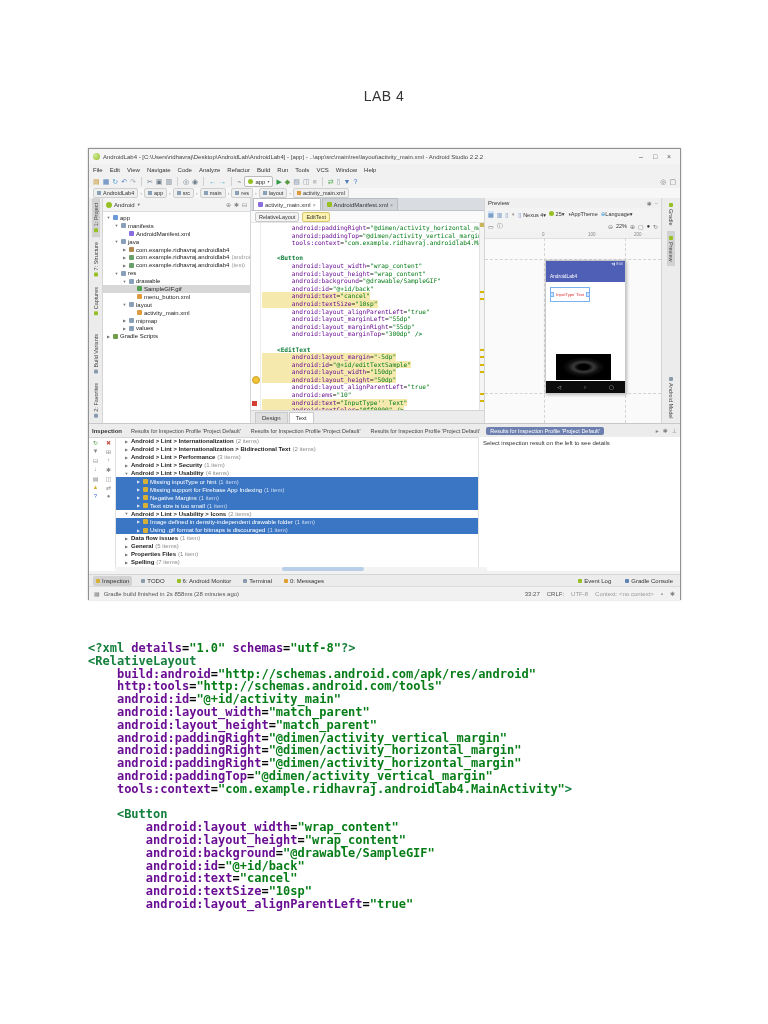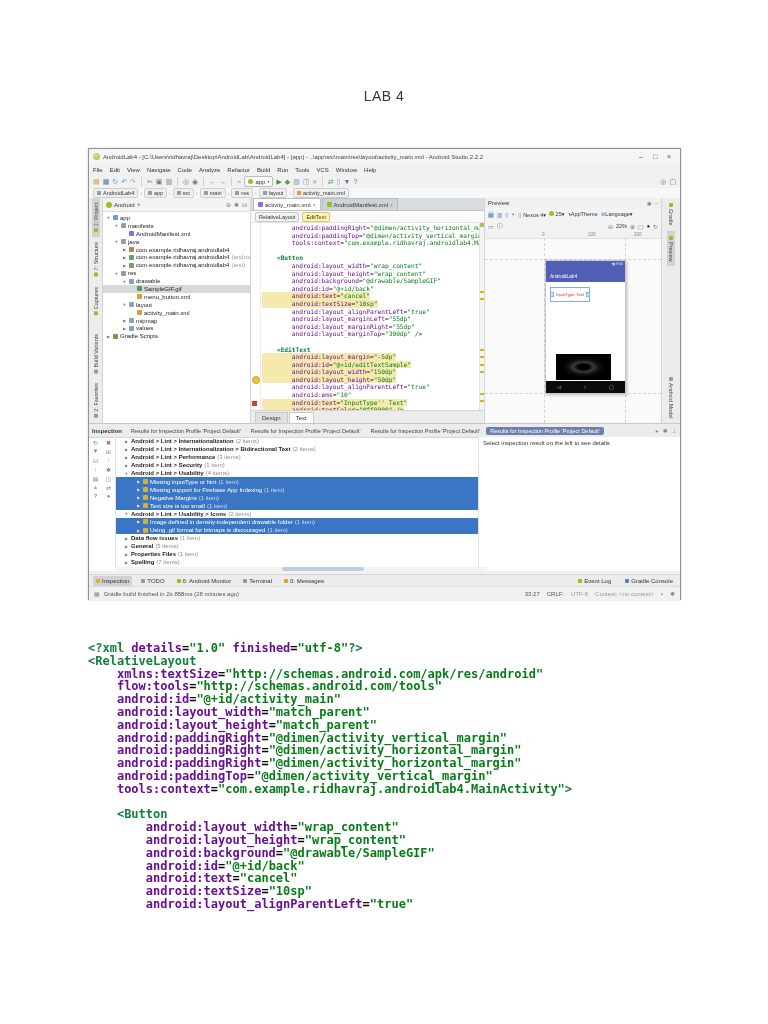--- a/index.html
+++ b/index.html
@@ -674,24 +674,24 @@
         <span>CRLF:</span>
         <span class="sdim">UTF-8</span>
         <span class="sdim">Context: &lt;no context&gt;</span>
         <span style="color:#888;">▪</span>
         <span style="color:#888;">✱</span>
       </span>
     </div>
 
   </div>
 
-  <pre class="doccode" id="doccode"><span class="c-tag">&lt;?xml</span> <span class="c-attr">details</span>=<span class="c-str">"1.0"</span> <span class="c-attr">finished</span>=<span class="c-str">"utf-8"</span><span class="c-tag">?&gt;</span>
+  <pre class="doccode" id="doccode"><span class="c-tag">&lt;?xml</span> <span class="c-attr">details</span>=<span class="c-str">"1.0"</span> <span class="c-attr">schemas</span>=<span class="c-str">"utf-8"</span><span class="c-tag">?&gt;</span>
 <span class="c-tag">&lt;RelativeLayout</span>
-    <span class="c-attr">xmlns:textSize</span>=<span class="c-str">"http://schemas.android.com/apk/res/android"</span>
-    <span class="c-attr">flow:tools</span>=<span class="c-str">"http://schemas.android.com/tools"</span>
+    <span class="c-attr">build:android</span>=<span class="c-str">"http://schemas.android.com/apk/res/android"</span>
+    <span class="c-attr">http:tools</span>=<span class="c-str">"http://schemas.android.com/tools"</span>
     <span class="c-attr">android:id</span>=<span class="c-str">"@+id/activity_main"</span>
     <span class="c-attr">android:layout_width</span>=<span class="c-str">"match_parent"</span>
     <span class="c-attr">android:layout_height</span>=<span class="c-str">"match_parent"</span>
     <span class="c-attr">android:paddingRight</span>=<span class="c-str">"@dimen/activity_vertical_margin"</span>
     <span class="c-attr">android:paddingRight</span>=<span class="c-str">"@dimen/activity_horizontal_margin"</span>
     <span class="c-attr">android:paddingRight</span>=<span class="c-str">"@dimen/activity_horizontal_margin"</span>
     <span class="c-attr">android:paddingTop</span>=<span class="c-str">"@dimen/activity_vertical_margin"</span>
     <span class="c-attr">tools:context</span>=<span class="c-str">"com.example.ridhavraj.androidlab4.MainActivity"</span><span class="c-tag">&gt;</span>
 
     <span class="c-tag">&lt;Button</span>

